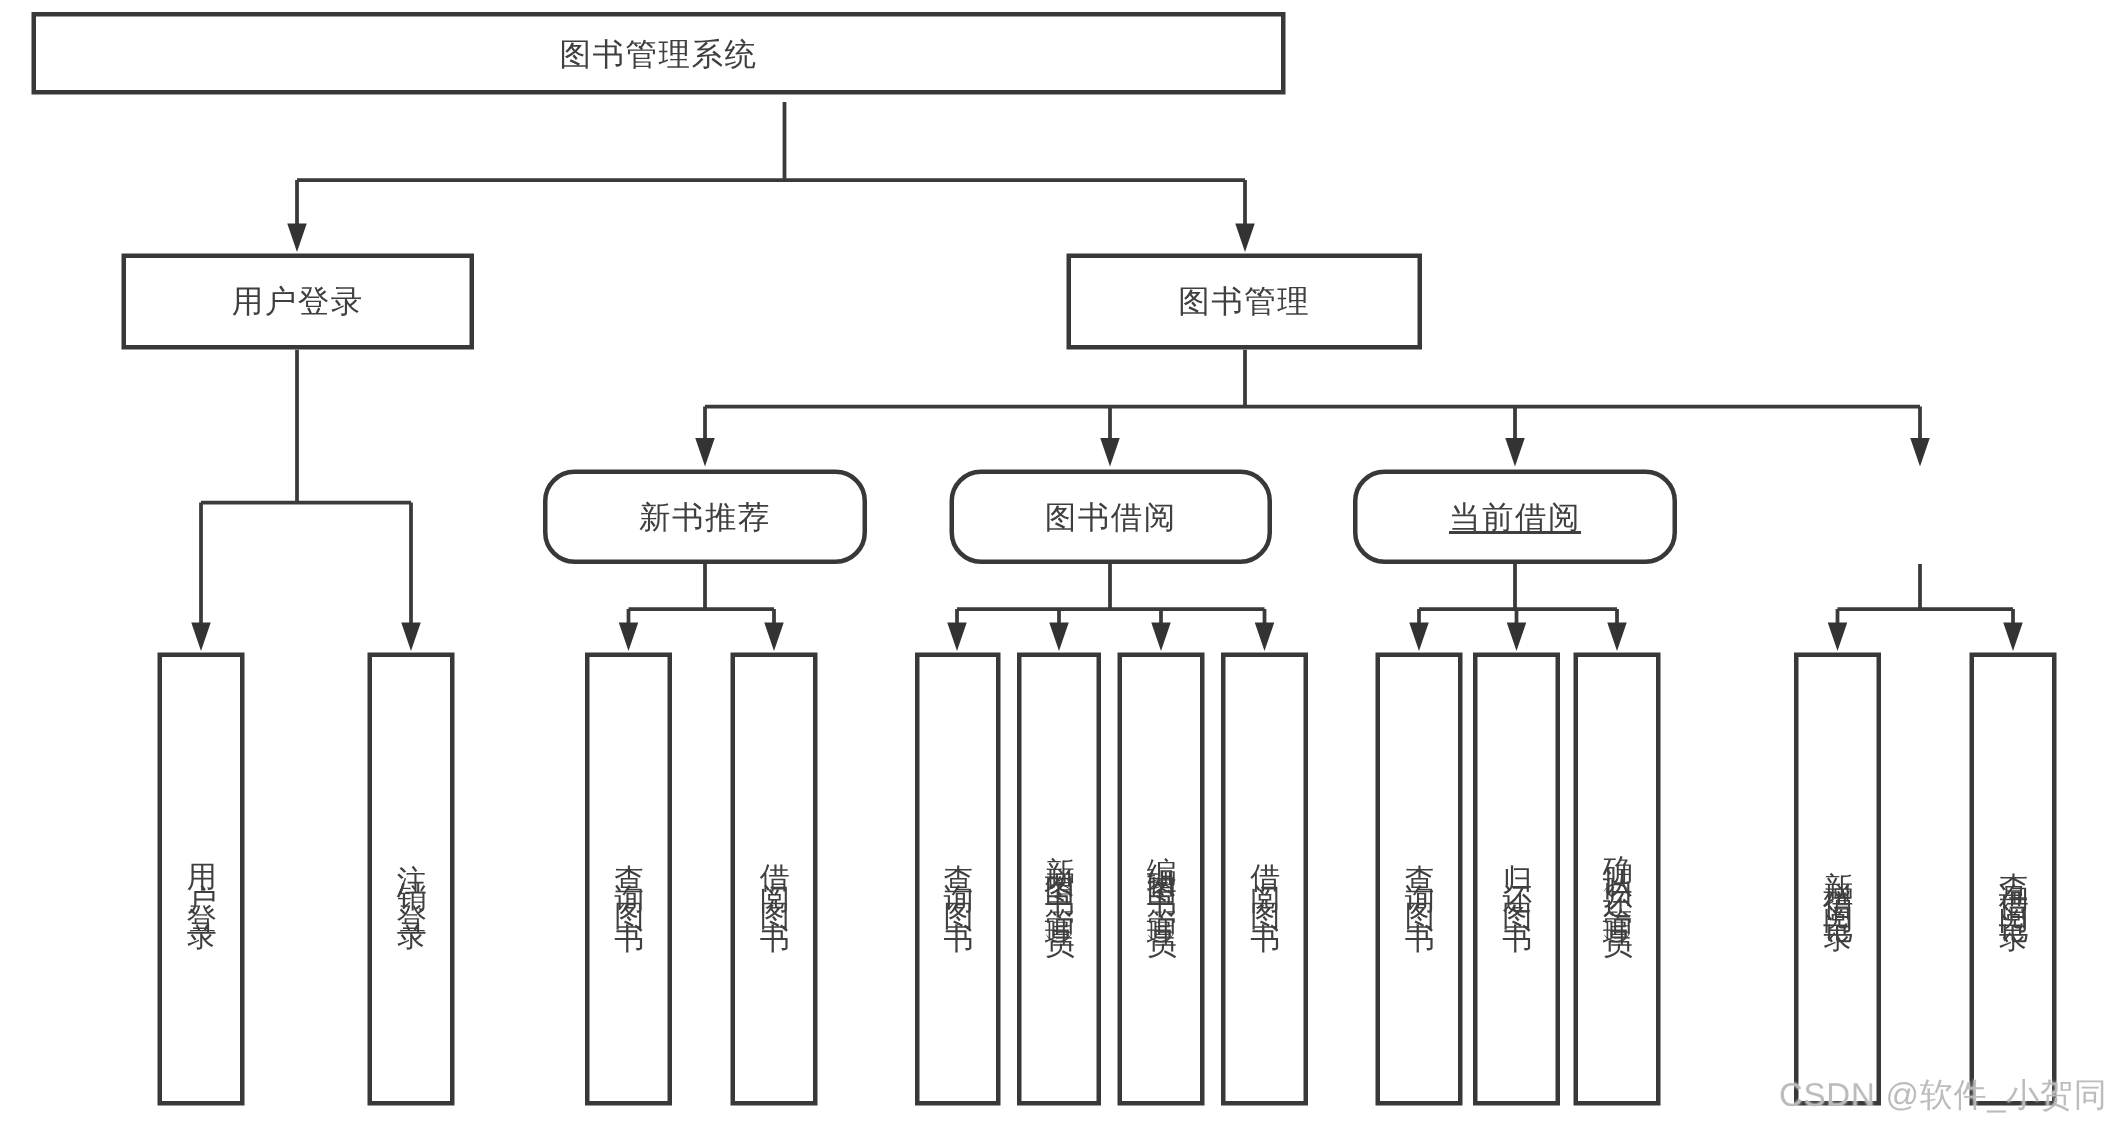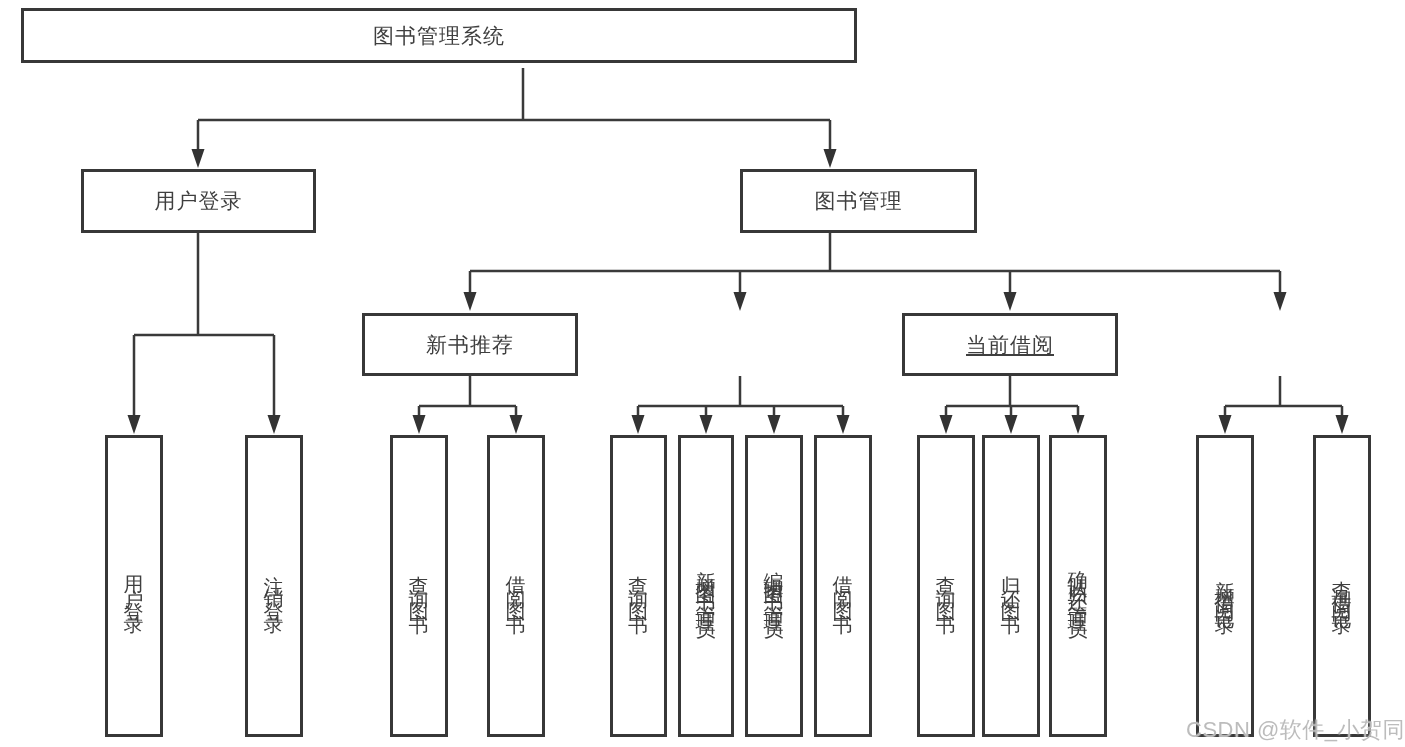--- a/index.html
+++ b/index.html
@@ -17,21 +17,21 @@
     border:3px solid #383838;
     background:#ffffff;
     display:flex;align-items:center;justify-content:center;
     color:#3f3f3f;
     font-size:21px;
     letter-spacing:1px;
     z-index:2;
   }
   .root{left:21px;top:8px;width:836px;height:55px;}
   .lvl2{top:169px;height:64px;}
-  .lvl3{top:313px;height:63px;}
+  .lvl3{top:313px;height:63px;border-radius:21px;}
   .leaf{
     top:435px;height:302px;width:58px;
     writing-mode:vertical-lr;
     text-orientation:mixed;
     font-size:20px;
     letter-spacing:13px;
     line-height:1;
   }
   .leaf.long{letter-spacing:7px;}
   .watermark{
@@ -66,23 +66,24 @@
              M631.5,415 h13 L638,434 z  M699.5,415 h13 L706,434 z
              M767.5,415 h13 L774,434 z  M836.5,415 h13 L843,434 z
              M939.5,415 h13 L946,434 z  M1004.5,415 h13 L1011,434 z
              M1071.5,415 h13 L1078,434 z
              M1218.5,415 h13 L1225,434 z M1335.5,415 h13 L1342,434 z" fill="#333333" stroke="none"></path>
   </svg>
 
   <div class="node root">图书管理系统</div>
 
   <div class="node lvl2" style="left:81px;width:235px;">用户登录</div>
-  <div class="node lvl2" style="left:740px;width:237px;text-align:right;">图书管理</div>
+  <div class="node lvl2" style="left:711px;width:237px;text-align:right;">图书管理</div>
 
   <div class="node lvl3" style="left:362px;width:216px;">新书推荐</div>
+  <div class="node lvl3" style="left:633px;width:215px;">图书借阅</div>
   <div class="node lvl3" style="left:902px;width:216px;text-decoration:underline;">当前借阅</div>
 
   <div class="node leaf" style="left:105px;">用户登录</div>
   <div class="node leaf" style="left:245px;">注销登录</div>
 
   <div class="node leaf" style="left:390px;">查询图书</div>
   <div class="node leaf" style="left:487px;">借阅图书</div>
 
   <div class="node leaf" style="left:610px;width:57px;">查询图书</div>
   <div class="node leaf long" style="left:678px;width:56px;">新增图书（管理员）</div>

